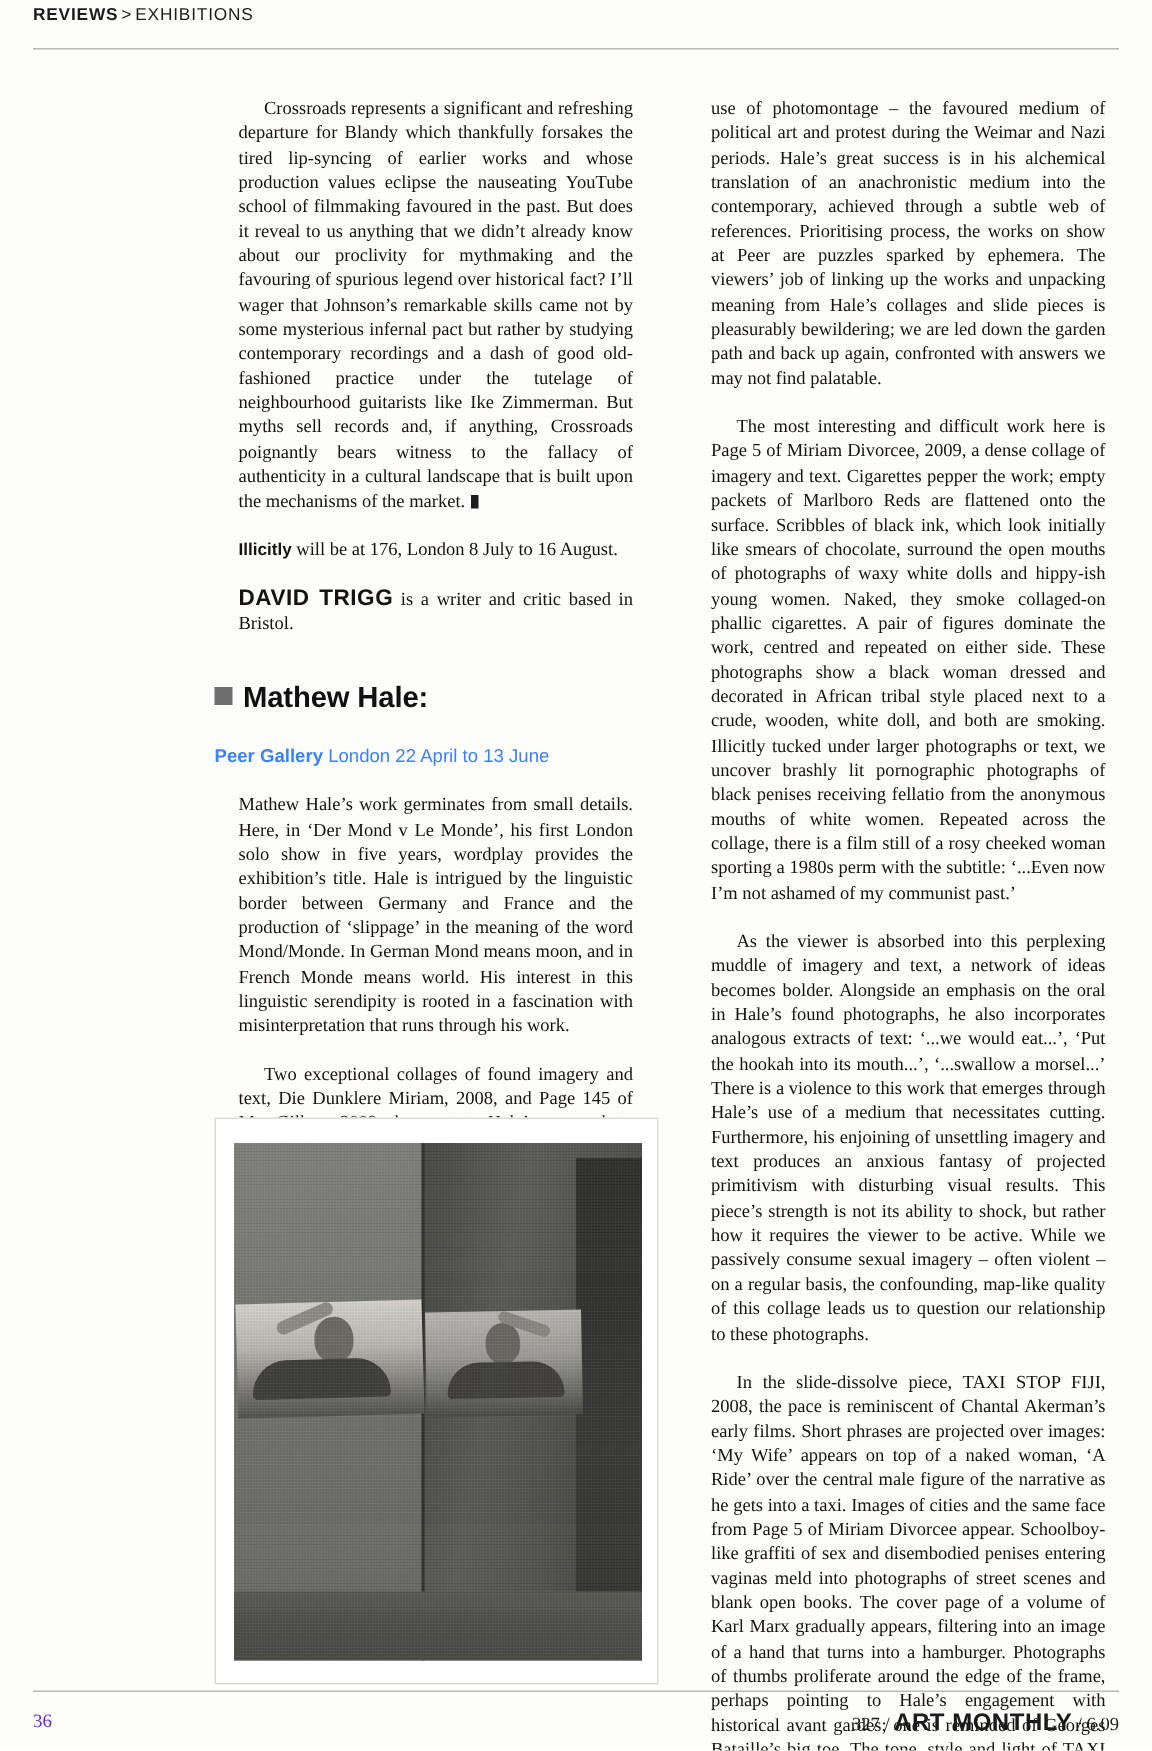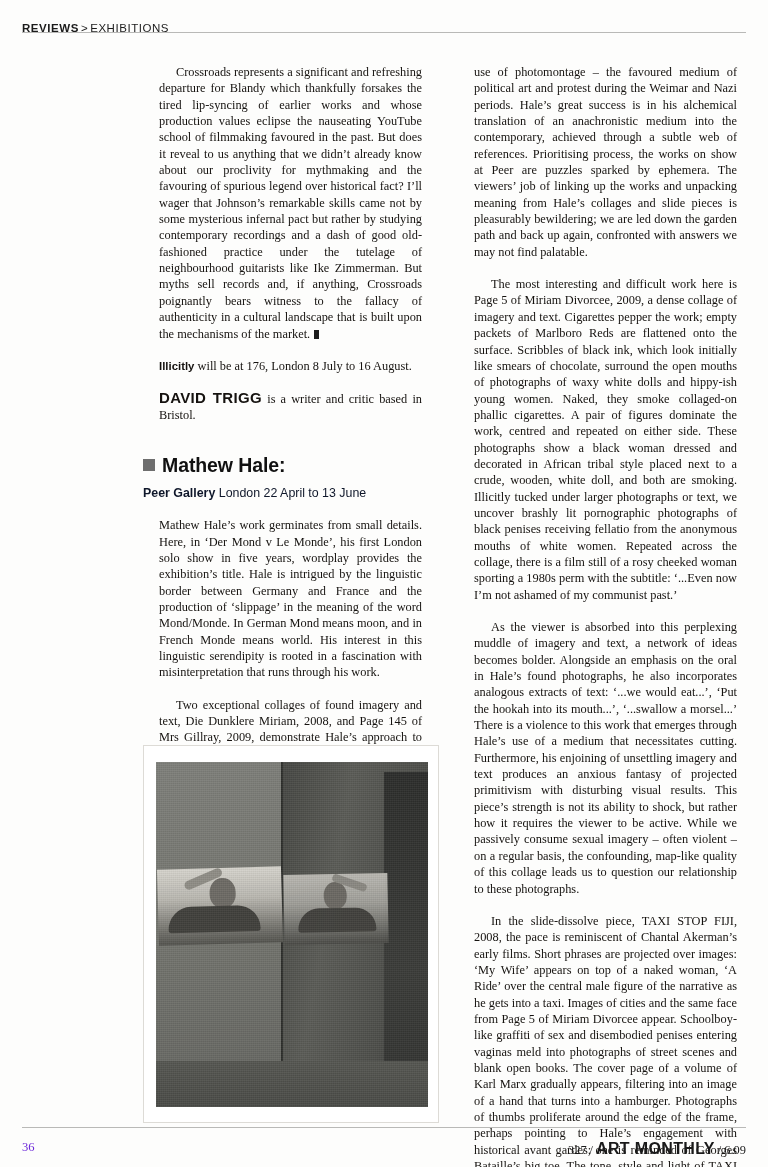--- a/index.html
+++ b/index.html
@@ -19,21 +19,21 @@
   .page {
     position: absolute;
     inset: 0;
     background: #fdfdfc;
   }
 
   
   .running-head {
     position: absolute;
     left: 22px;
-    top: 22px;
+    top: 4px;
     font-family: "Liberation Sans", sans-serif;
     font-size: 11.5px;
     letter-spacing: 0.55px;
     color: #1b1b1b;
     white-space: nowrap;
   }
   .running-head .rh-strong {
     font-weight: bold;
   }
   .running-head .rh-sep {
@@ -121,24 +121,24 @@
   }
   .sq-mark {
     display: inline-block;
     width: 12px;
     height: 12px;
     background: #6e6e6e;
     margin-right: 7px;
     vertical-align: 1px;
   }
   .venue {
-    margin-top: 10px;
+    margin-top: 21px;
     font-size: 12.4px;
     line-height: 15px;
-    color: #0f172a;
+    color: #3b82f6;
   }
   .venue .venue-name {
     font-weight: bold;
   }
   .body-after-headline { margin-top: 16px; }
 
   
   .caption {
     position: absolute;
     left: 22px;

